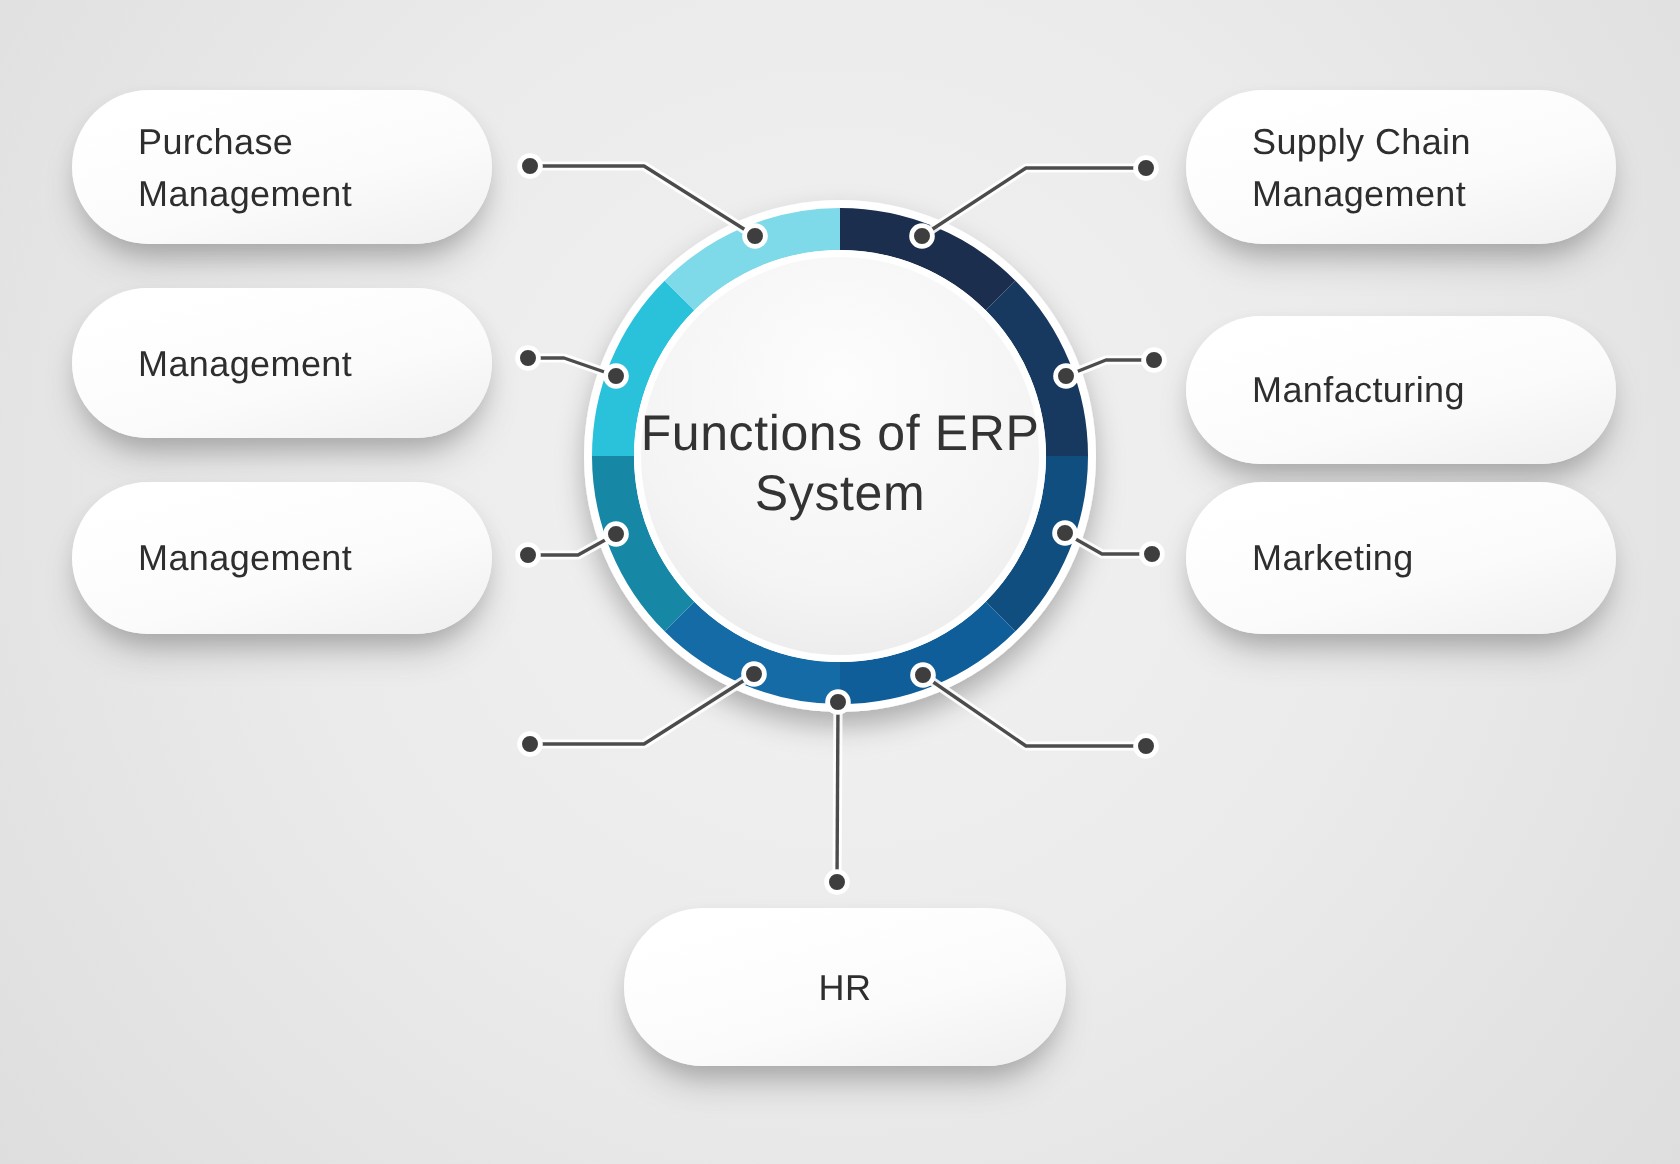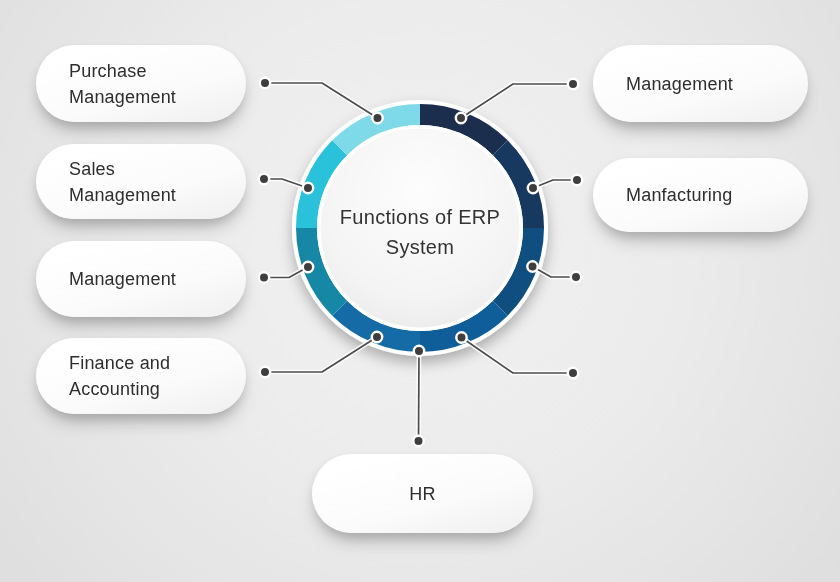--- a/index.html
+++ b/index.html
@@ -32,21 +32,21 @@
   .pill-finance {left:36px;  top:338px; width:210px;height:76px;}
   .pill-supply  {left:593px; top:45px;  width:215px;height:77px;}
   .pill-manufacturing{left:593px;top:158px;width:215px;height:74px;}
   .pill-marketing{left:593px;top:241px; width:215px;height:76px;}
   .pill-crm     {left:593px; top:337px; width:215px;height:75px;}
   .pill-hr      {left:312px; top:454px; width:221px;height:79px;}
   .center-title{
     position:absolute;left:320px;top:202px;width:200px;
     text-align:center;
     color:#333333;
-    font-size:20px;
+    font-size:25px;
     line-height:30px;
     letter-spacing:0.3px;
   }
 </style>
 </head>
 <body>
 
 <div class="stage">
 
   <svg class="layer" width="840" height="582" viewBox="0 0 840 582">
@@ -130,33 +130,32 @@
   <div class="center-title">
     <span class="ln">Functions of</span>
     <span class="ln">ERP System</span>
   </div>
 
   <div class="pill pill-purchase">
     <span class="ln">Purchase</span>
     <span class="ln">Management</span>
   </div>
   <div class="pill pill-sales">
-    <span class="ln">Sales</span>
     <span class="ln">Management</span>
   </div>
   <div class="pill pill-inventory">
     <span class="ln">Management</span>
   </div>
-  <div class="pill pill-finance">
-    <span class="ln">Finance and</span>
-    <span class="ln">Accounting</span>
-  </div>
   <div class="pill pill-supply">
+    <span class="ln">Supply Chain</span>
     <span class="ln">Management</span>
   </div>
   <div class="pill pill-manufacturing">
     <span class="ln">Manfacturing</span>
+  </div>
+  <div class="pill pill-marketing">
+    <span class="ln">Marketing</span>
   </div>
   <div class="pill pill-hr centered">
     <span class="ln">HR</span>
   </div>
 
 </div>
 
 </body></html>

